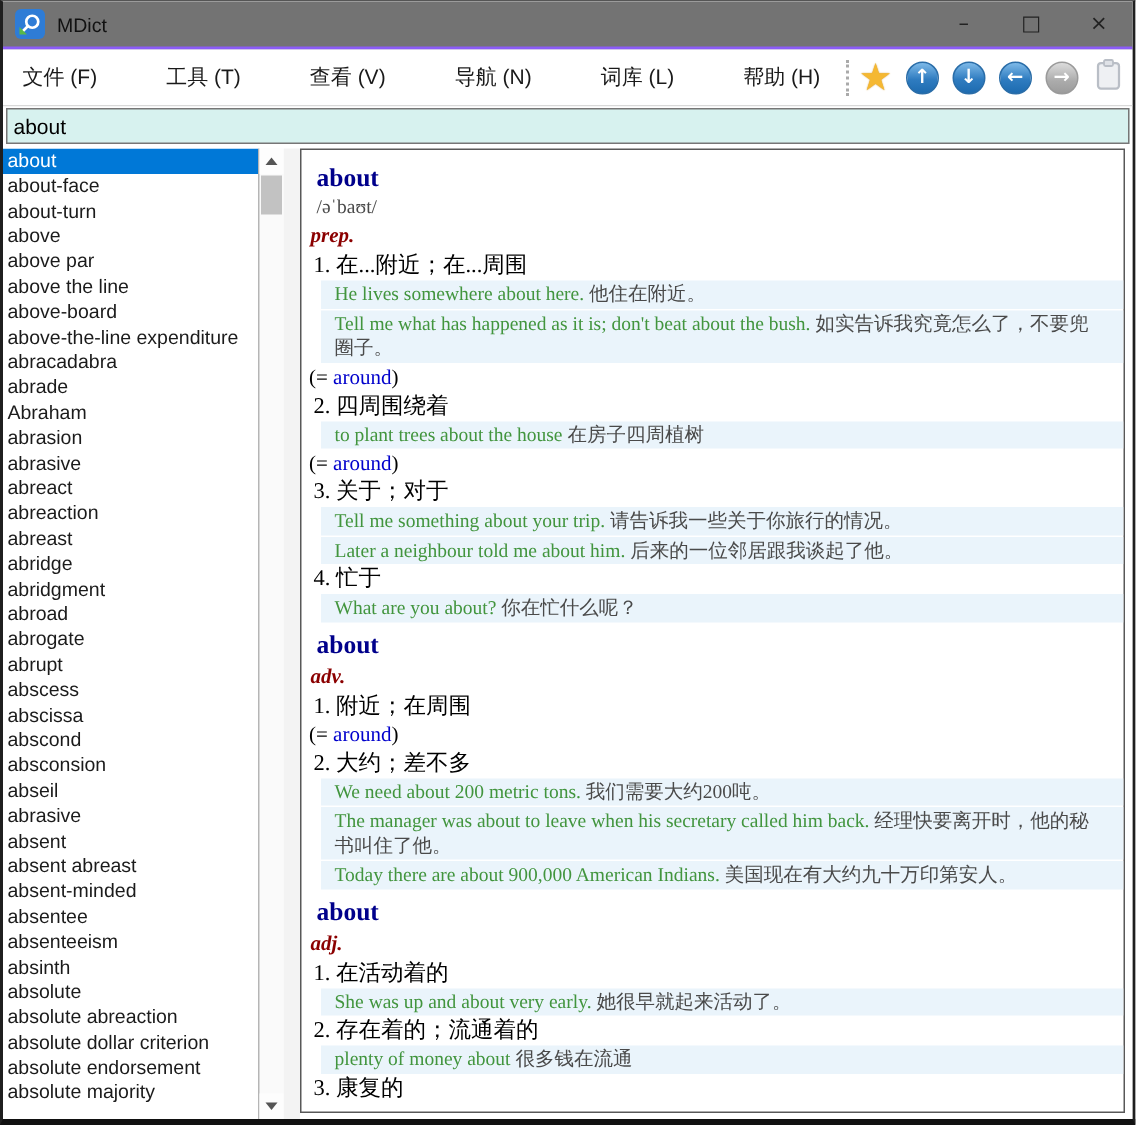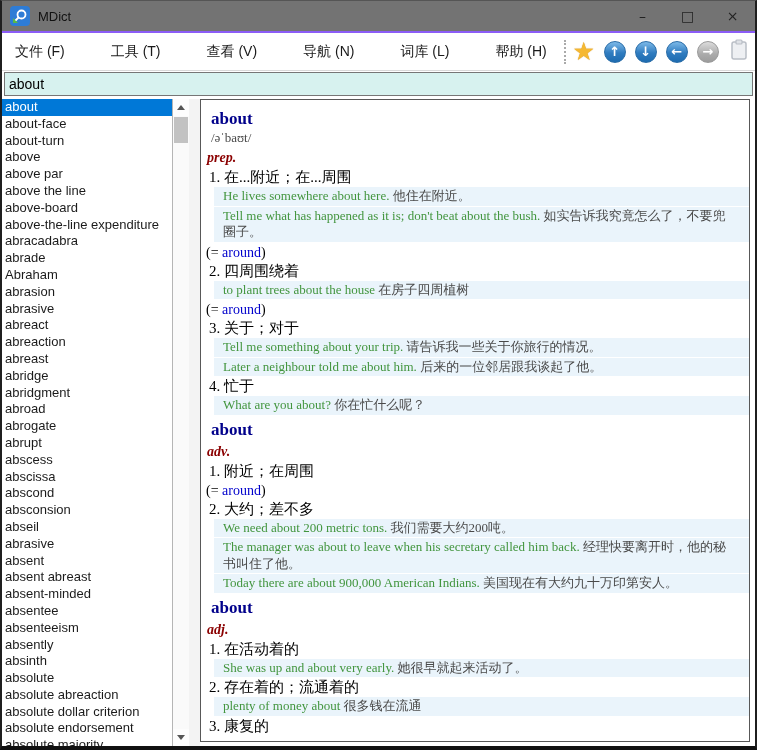--- a/index.html
+++ b/index.html
@@ -160,21 +160,20 @@
           <div class="list-item">abscissa</div>
           <div class="list-item">abscond</div>
           <div class="list-item">absconsion</div>
           <div class="list-item">abseil</div>
           <div class="list-item">abrasive</div>
           <div class="list-item">absent</div>
           <div class="list-item">absent abreast</div>
           <div class="list-item">absent-minded</div>
           <div class="list-item">absentee</div>
           <div class="list-item">absenteeism</div>
-          <div class="list-item">absently</div>
           <div class="list-item">absinth</div>
           <div class="list-item">absolute</div>
           <div class="list-item">absolute abreaction</div>
           <div class="list-item">absolute dollar criterion</div>
           <div class="list-item">absolute endorsement</div>
           <div class="list-item">absolute majority</div>
         </div>
       <div class="scrollbar">
         <div class="sb-arrow up">
             <span class="tri-up"></span>

